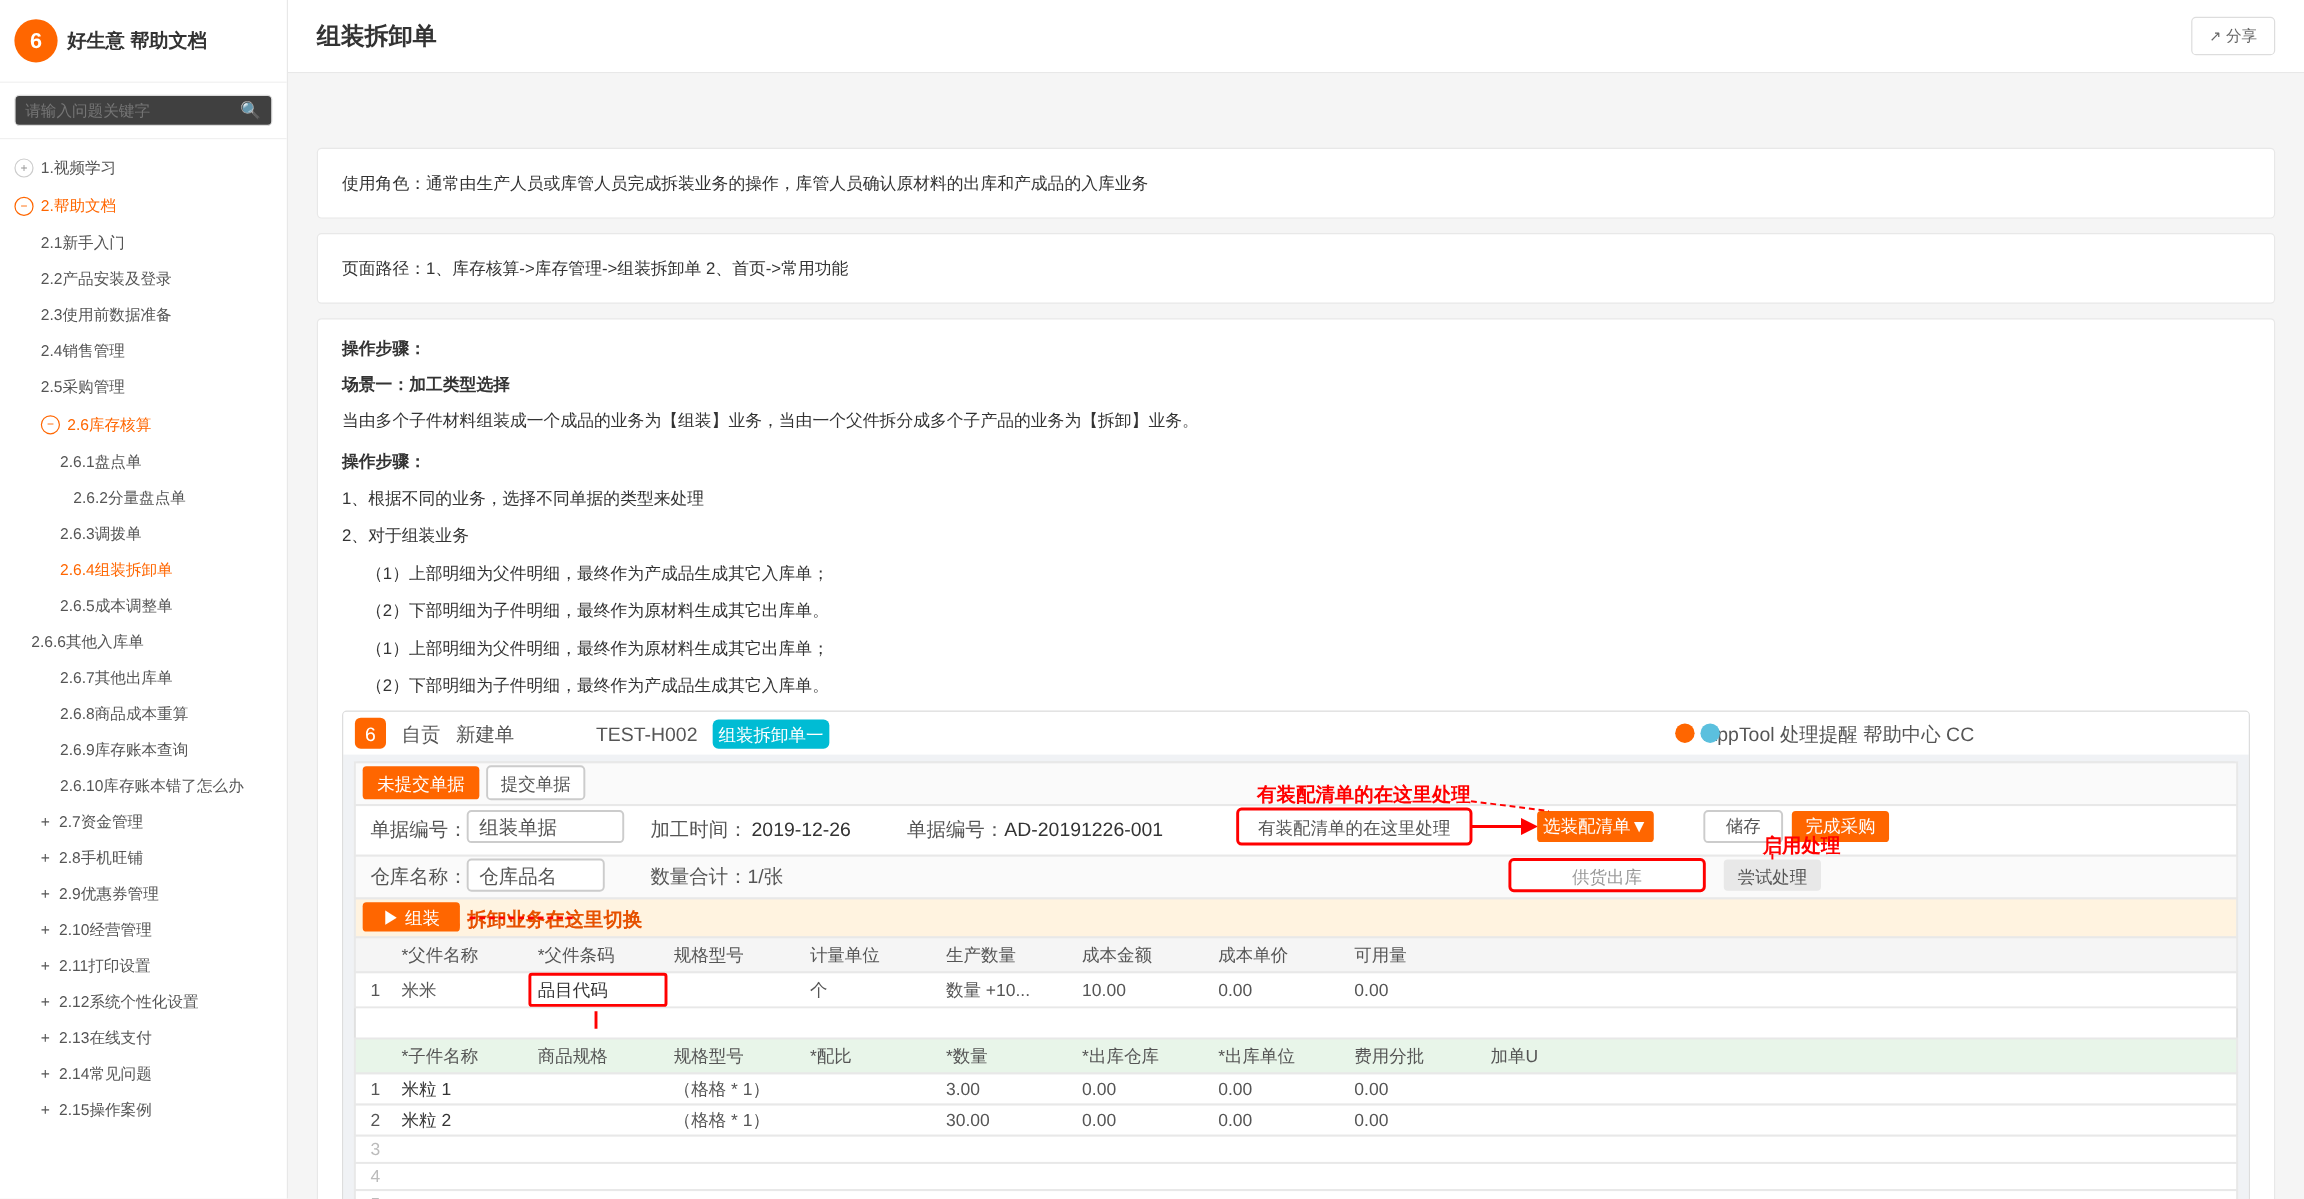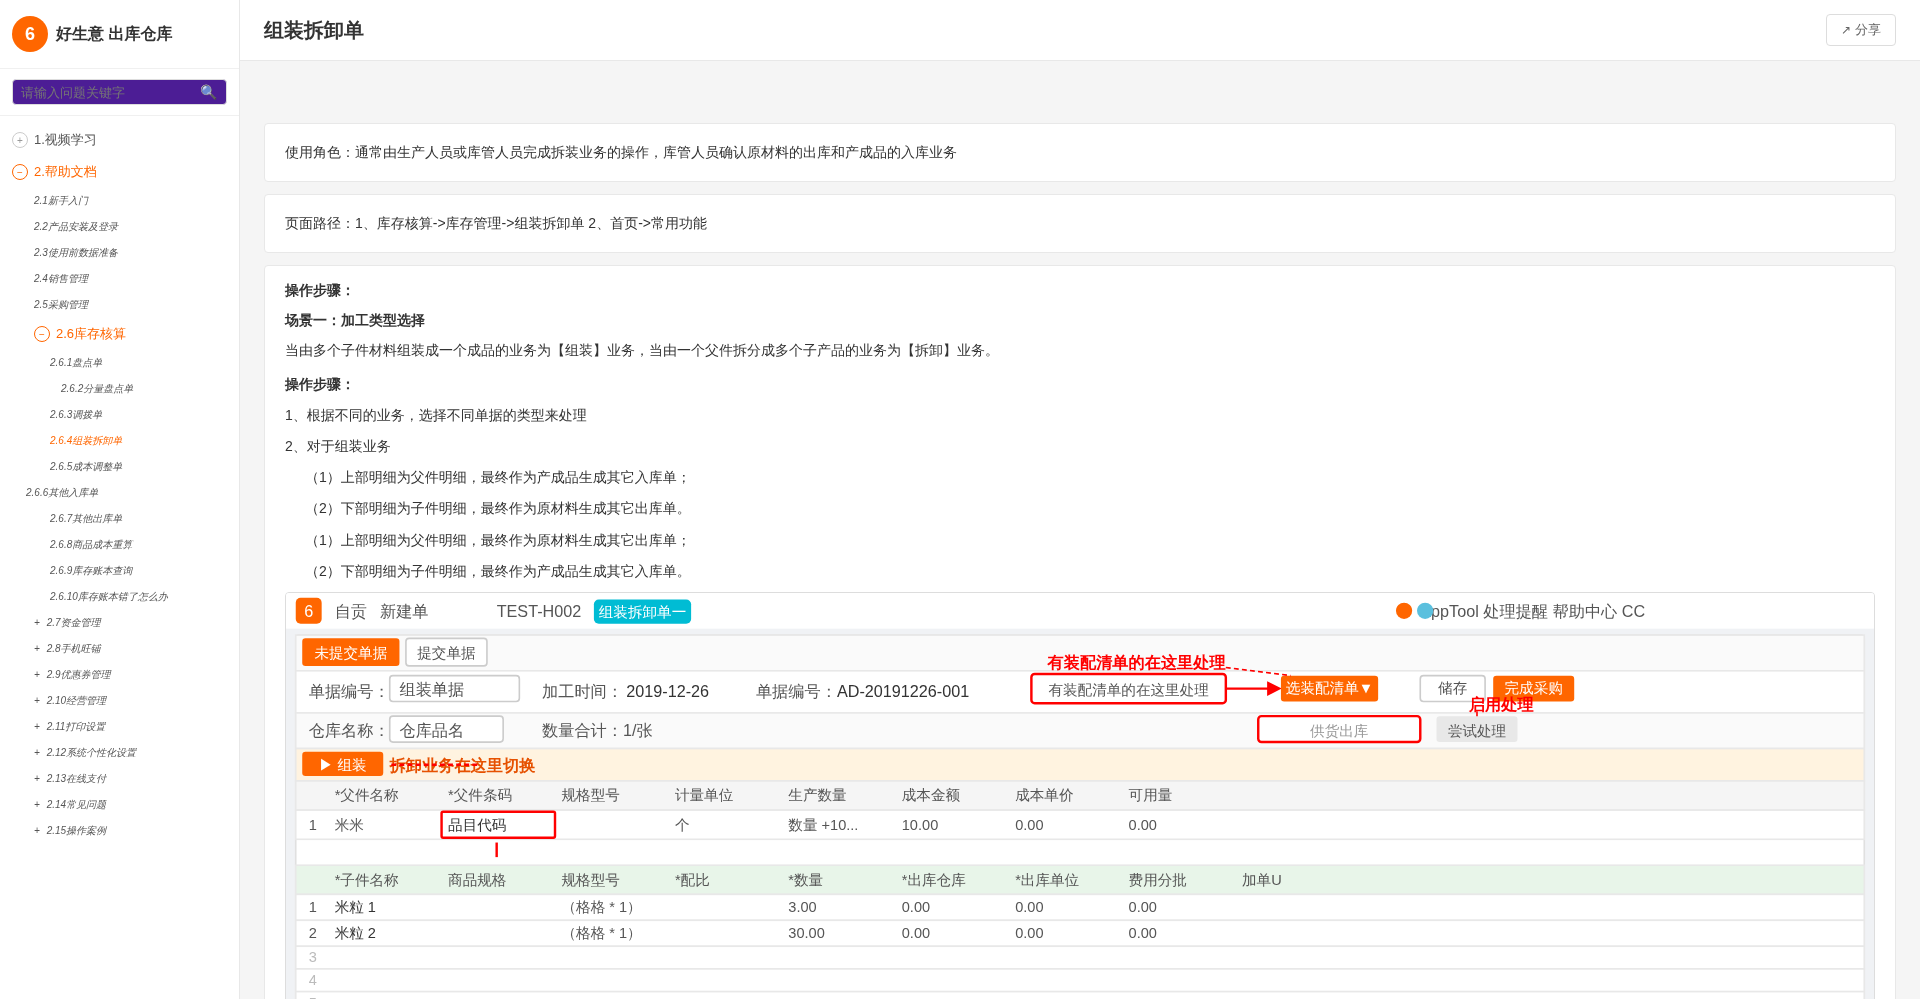--- a/index.html
+++ b/index.html
@@ -4,29 +4,29 @@
   <style>
     * { box-sizing: border-box; margin: 0; padding: 0; }
     body { font-family: 'Microsoft YaHei', 'PingFang SC', Arial, sans-serif; font-size: 14px; color: #333; background: #f5f5f5; display: flex; height: 100vh; overflow: hidden; }
 
     
     .sidebar { width: 240px; background: #fff; border-right: 1px solid #e8e8e8; display: flex; flex-direction: column; overflow: hidden; flex-shrink: 0; }
     .logo-area { display: flex; align-items: center; padding: 16px 12px; border-bottom: 1px solid #f0f0f0; }
     .logo-circle { width: 36px; height: 36px; background: #f60; border-radius: 50%; display: flex; align-items: center; justify-content: center; color: #fff; font-size: 18px; font-weight: bold; margin-right: 8px; flex-shrink: 0; }
     .logo-text { font-size: 16px; font-weight: bold; color: #333; }
     .search-area { padding: 10px 12px; border-bottom: 1px solid #f0f0f0; }
-    .search-box { display: flex; align-items: center; border: 1px solid #ddd; border-radius: 4px; padding: 4px 8px; background: #4c1d95; }
+    .search-box { display: flex; align-items: center; border: 1px solid #ddd; border-radius: 4px; padding: 4px 8px; background: #404040; }
     .search-box input { border: none; background: transparent; outline: none; font-size: 13px; color: #999; flex: 1; width: 100%; }
     .search-icon-btn { cursor: pointer; color: #999; font-size: 14px; }
     .nav-tree { overflow-y: auto; flex: 1; padding: 8px 0; }
     .nav-item { padding: 7px 12px; cursor: pointer; font-size: 13px; color: #555; display: flex; align-items: center; }
     .nav-item.active { color: #f60; }
     .nav-item .plus-icon { width: 16px; height: 16px; border: 1px solid #ccc; border-radius: 50%; display: flex; align-items: center; justify-content: center; font-size: 10px; margin-right: 6px; flex-shrink: 0; color: #999; }
     .nav-item .minus-icon { width: 16px; height: 16px; border: 1px solid #f60; border-radius: 50%; display: flex; align-items: center; justify-content: center; font-size: 10px; margin-right: 6px; flex-shrink: 0; color: #f60; background: #fff; }
-    .nav-child { padding: 6px 12px 6px 34px; cursor: pointer; font-size: 10px; color: #555; font-style: italic; }
+    .nav-child { padding: 6px 12px 6px 34px; cursor: pointer; font-size: 13px; color: #555; }
     .nav-child.active { color: #f60; font-weight: 500; }
 
     
     .main { flex: 1; display: flex; flex-direction: column; overflow: hidden; gap: 38px; }
     .main-header { background: #fff; border-bottom: 1px solid #e8e8e8; padding: 14px 24px; display: flex; align-items: center; justify-content: space-between; }
     .page-title { font-size: 20px; font-weight: 600; color: #333; }
     .share-btn { border: 1px solid #ddd; background: #fff; color: #666; padding: 6px 14px; border-radius: 4px; cursor: pointer; font-size: 13px; display: flex; align-items: center; gap: 4px; }
     .content-area { flex: 1; overflow-y: auto; padding: 24px; background: #f5f5f5; }
 
     .info-box { background: #fff; border: 1px solid #e8e8e8; border-radius: 4px; padding: 16px 20px; margin-bottom: 12px; line-height: 1.8; font-size: 14px; color: #333; }
@@ -41,21 +41,21 @@
     .screenshot-wrapper { width: 100%; position: relative; background: #f0f2f5; border: 1px solid #ddd; border-radius: 4px; overflow: hidden; }
   </style>
 </head>
 <body>
 
 <div class="sidebar">
   <div class="logo-area">
     <div class="logo-circle">
       <span>6</span>
     </div>
-    <span class="logo-text">好生意 出库仓库</span>
+    <span class="logo-text">好生意 帮助文档</span>
   </div>
   <div class="search-area">
     <div class="search-box">
       <input type="text" placeholder="请输入问题关键字" style="">
       <span class="search-icon-btn">🔍</span>
     </div>
   </div>
   <div class="nav-tree">
 
     <div class="nav-item">

